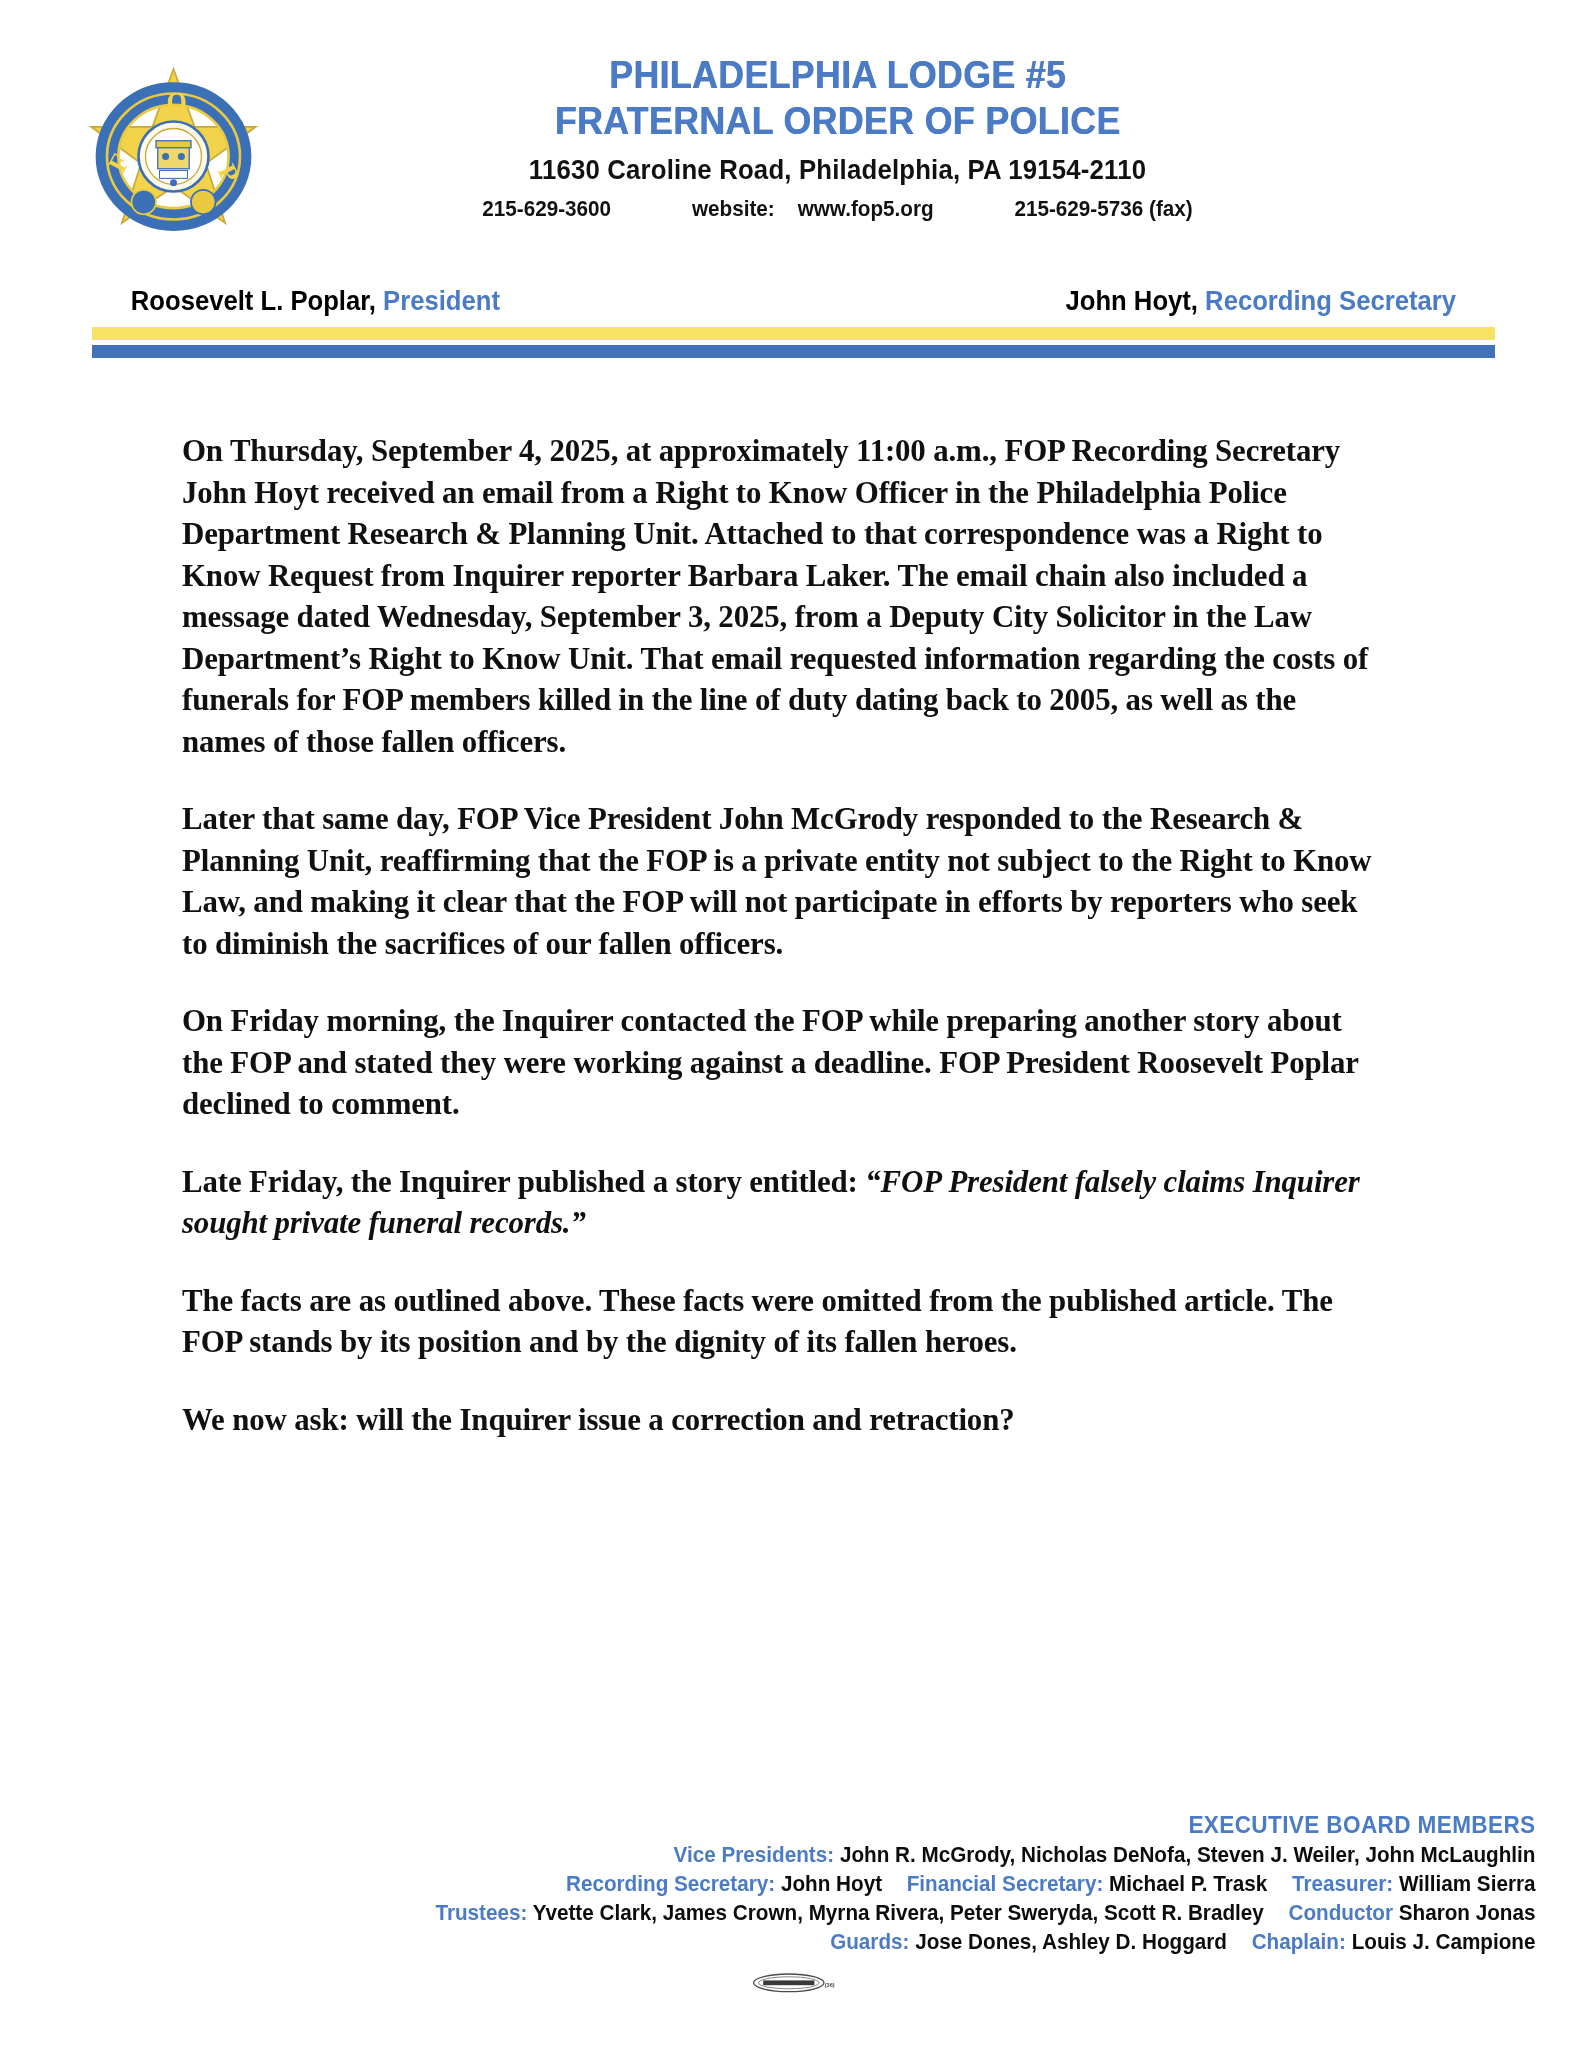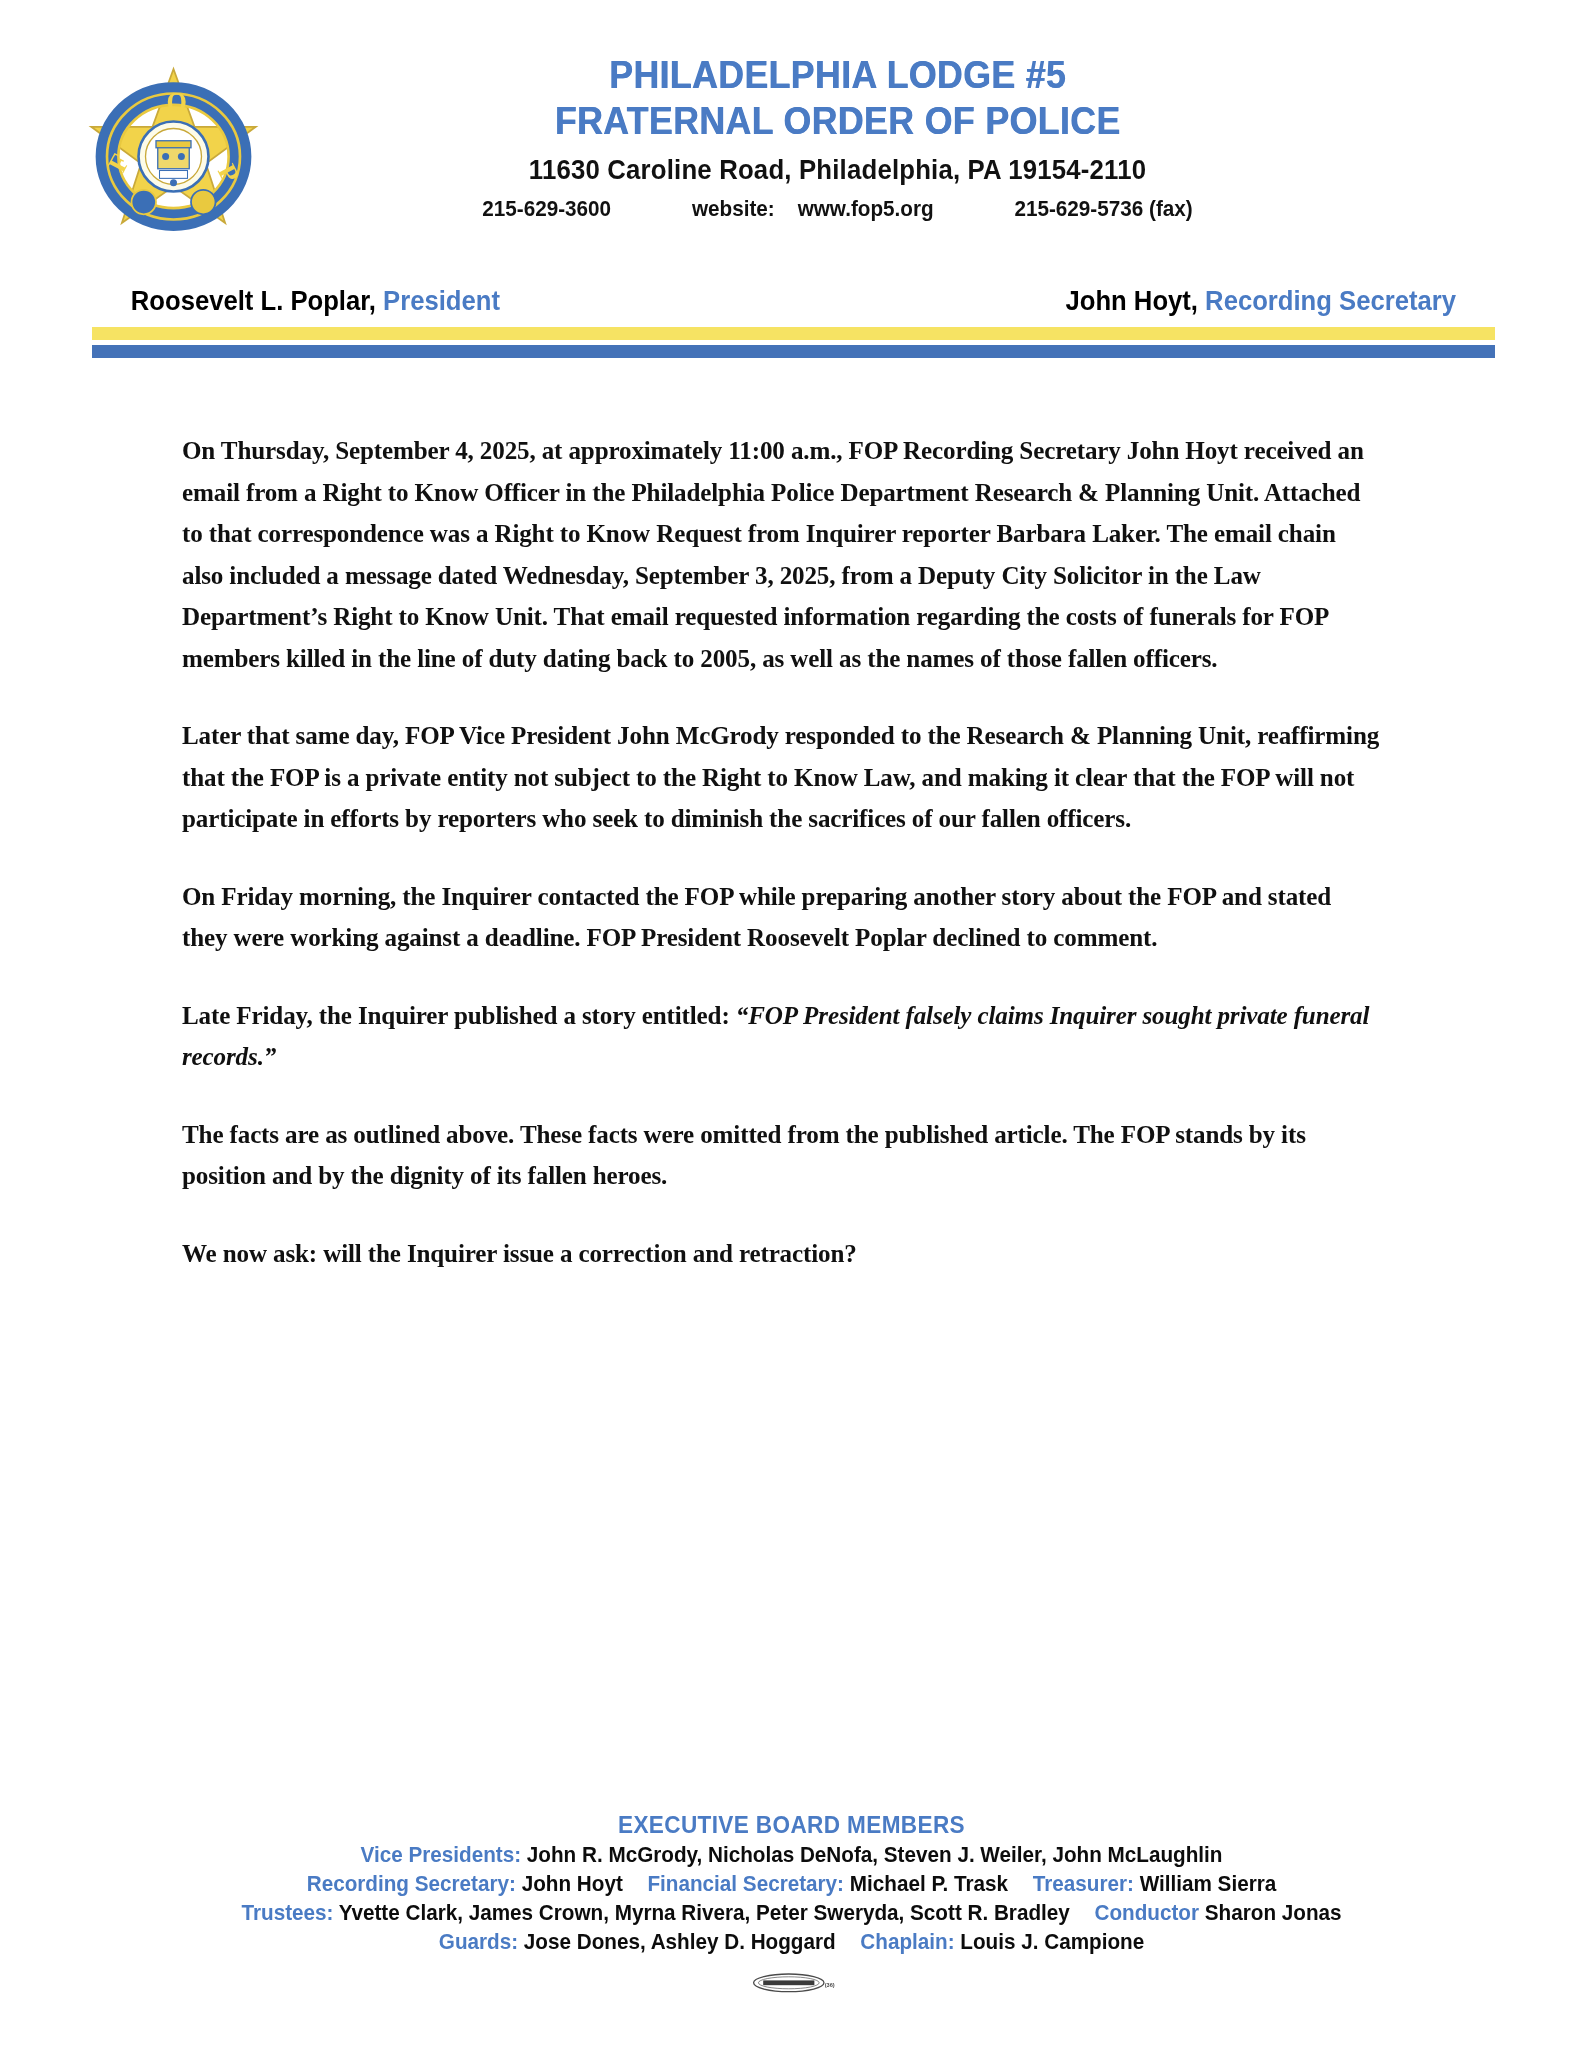--- a/index.html
+++ b/index.html
@@ -108,42 +108,42 @@
   .rule-gap { height: 5px; background: #ffffff; }
   .rule-blue {
     height: 13px;
     background: #4472B8;
   }
 
   
   .body-copy {
     margin: 72px 160px 0 182px;
     font-family: "Liberation Serif", serif;
-    font-size: 26px;
+    font-size: 32px;
     line-height: 41.5px;
     font-weight: bold;
     color: #101010;
     letter-spacing: -0.15px;
   }
   .body-copy p {
     margin: 0 0 36px 0;
     transform: scaleX(0.965);
     transform-origin: left center;
   }
   .body-copy em {
     font-style: italic;
   }
 
   
   .footer {
     position: absolute;
     left: 0;
     right: 0;
     bottom: 52px;
-    text-align: center;
+    text-align: right;
     font-family: "Liberation Sans", sans-serif;
     font-weight: bold;
   }
   .footer-title {
     color: #4A7BC4;
     font-size: 24px;
     line-height: 30px;
     letter-spacing: 0.4px;
     transform: scaleX(0.94);
   }

